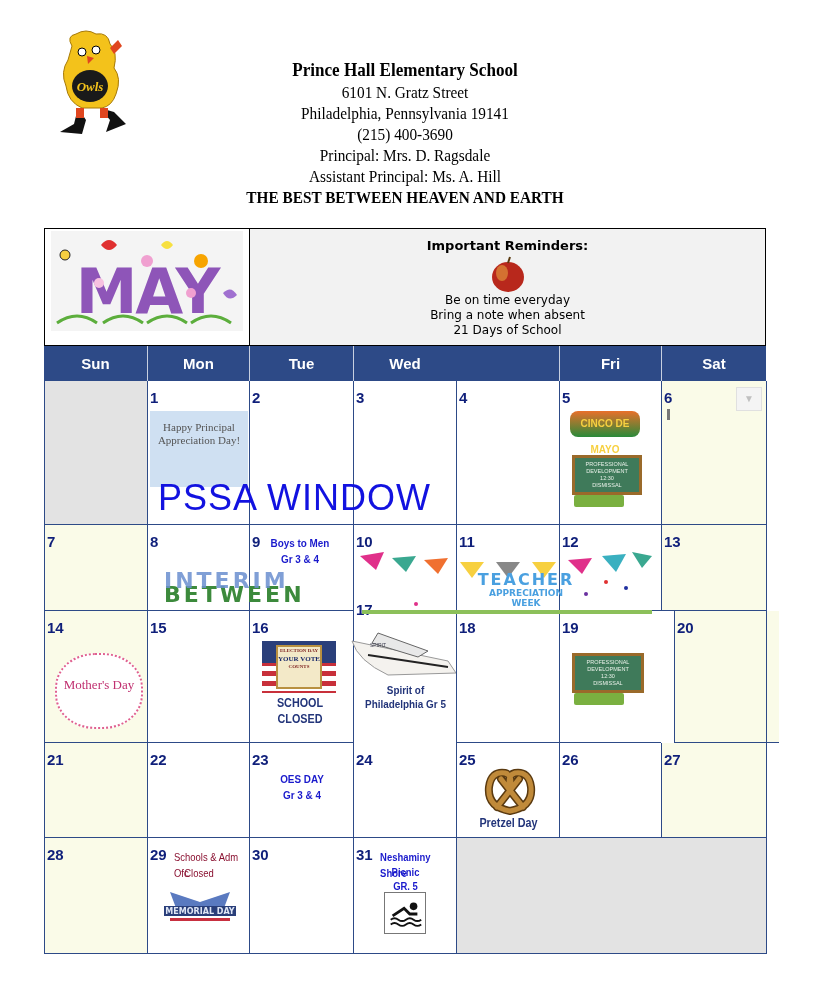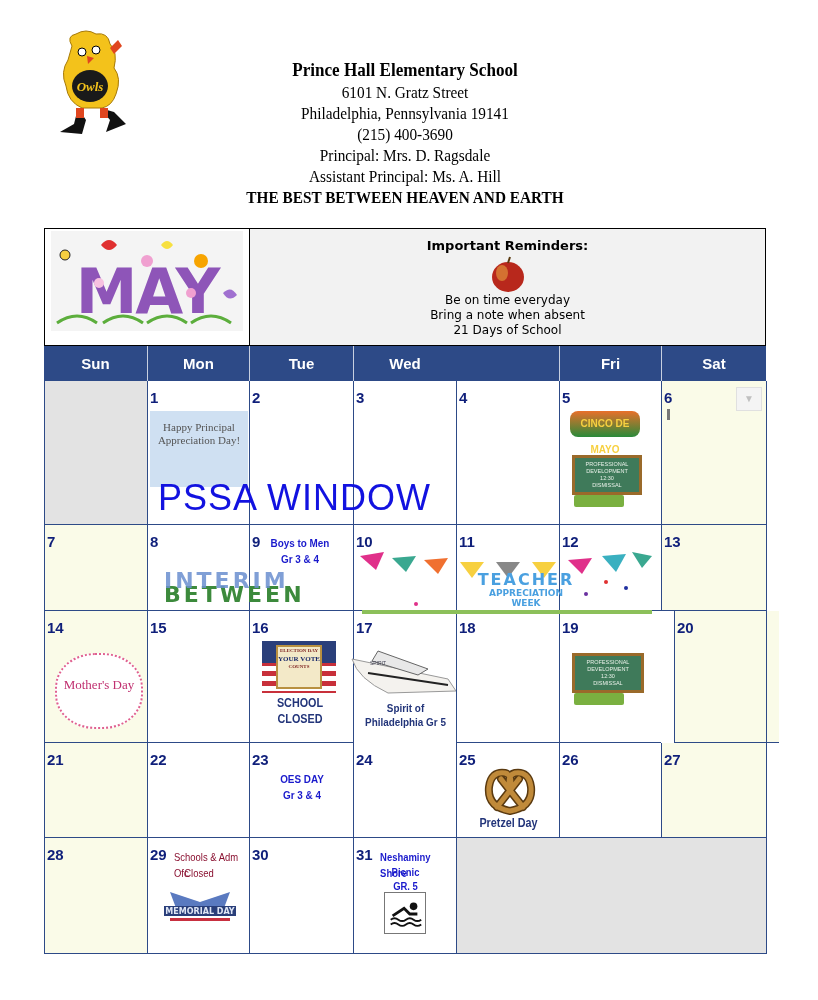--- a/index.html
+++ b/index.html
@@ -200,21 +200,21 @@
     <div style="position:absolute;left:12px;top:30px;width:74px;height:52px;background:repeating-linear-gradient(#c8303a 0 5px,#fff 5px 10px)">
       <div style="position:absolute;left:0;top:0;width:74px;height:22px;background:#2a3f7a"></div>
       <div style="position:absolute;left:14px;top:4px;width:46px;height:44px;background:#f3e9c8;border:2px solid #b89040;box-sizing:border-box;text-align:center;font-family:'Liberation Serif',serif;font-weight:bold;color:#7a1a1a;font-size:5px;line-height:8px">
         <div>ELECTION DAY</div>
           <div style="font-size:7px;color:#1a2a6a">YOUR VOTE</div>
           <div>COUNTS</div>
       </div>
     </div>
     <div class="ev dark" style="left:-2px;top:84px;width:104px">SCHOOL CLOSED</div>
   </div>
-  <div class="cell" style="left:309px;top:265px;width:103px;height:152px">
+  <div class="cell" style="left:309px;top:247px;width:103px;height:152px">
     <span class="num">17</span>
     <div style="position:absolute;left:-6px;top:28px;width:112px;height:56px">
       <svg viewBox="0 0 112 56" width="112" height="56">
           <path d="M4 20 L100 40 L108 52 L40 54 Q10 40 4 20Z" fill="#f4f2ee" stroke="#999"></path>
           <path d="M30 12 L80 30 L70 36 L24 22Z" fill="#e8e8e8" stroke="#666"></path>
           <path d="M20 34 L100 46" stroke="#222" stroke-width="2"></path>
           <text x="22" y="26" font-size="5" fill="#445">SPIRIT</text>
         </svg>
     </div>
     <div class="ev dark" style="left:0;top:90px;width:103px;font-size:11px;line-height:14px">

